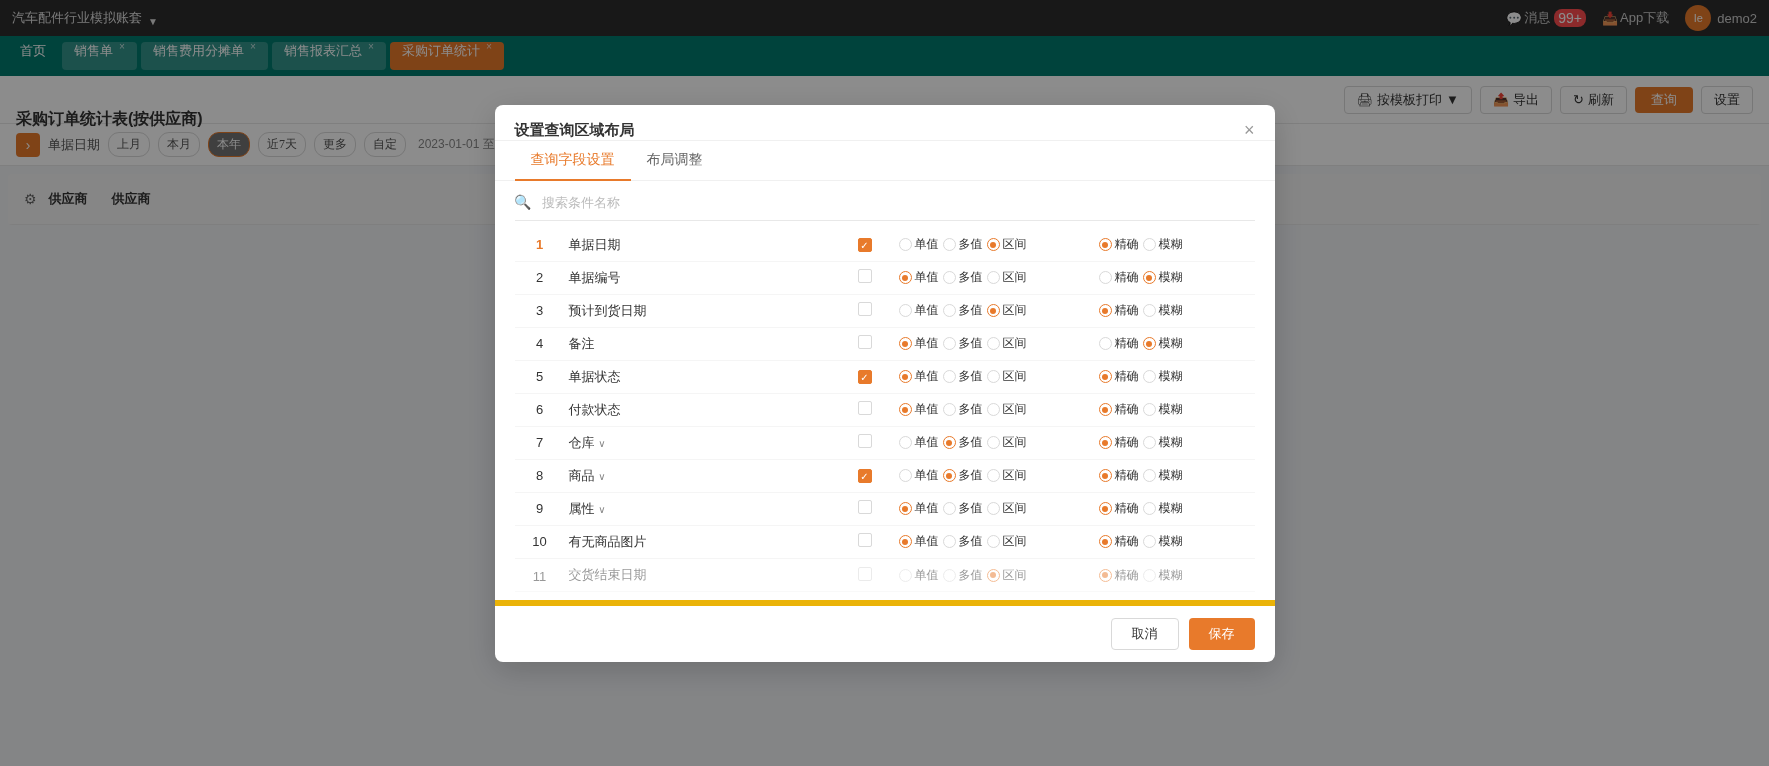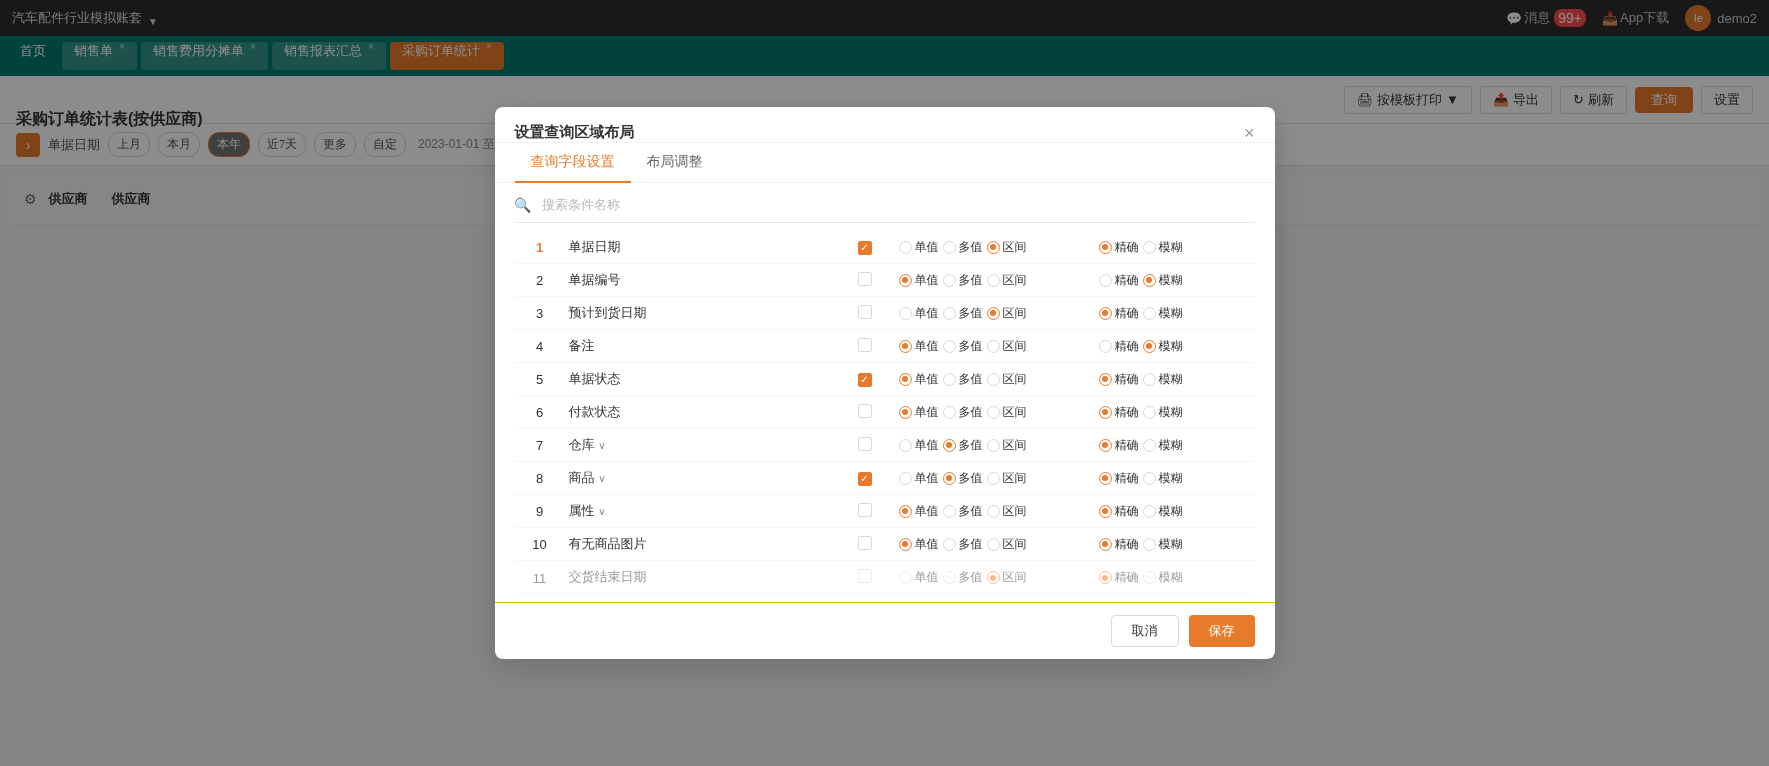--- a/index.html
+++ b/index.html
@@ -283,21 +283,21 @@
     .radio-dot.selected::after {
       content: '';
       width: 6px; height: 6px;
       border-radius: 50%;
       background: #e87a2b;
     }
 
     
     .modal-footer {
       padding: 12px 20px;
-      border-top: 1px solid #eab308;
+      border-top: 6px solid #eab308;
       display: flex;
       justify-content: flex-end;
       gap: 10px;
     }
     .btn-cancel {
       padding: 6px 20px;
       border: 1px solid #d9d9d9;
       border-radius: 4px;
       background: #fff;
       cursor: pointer;

